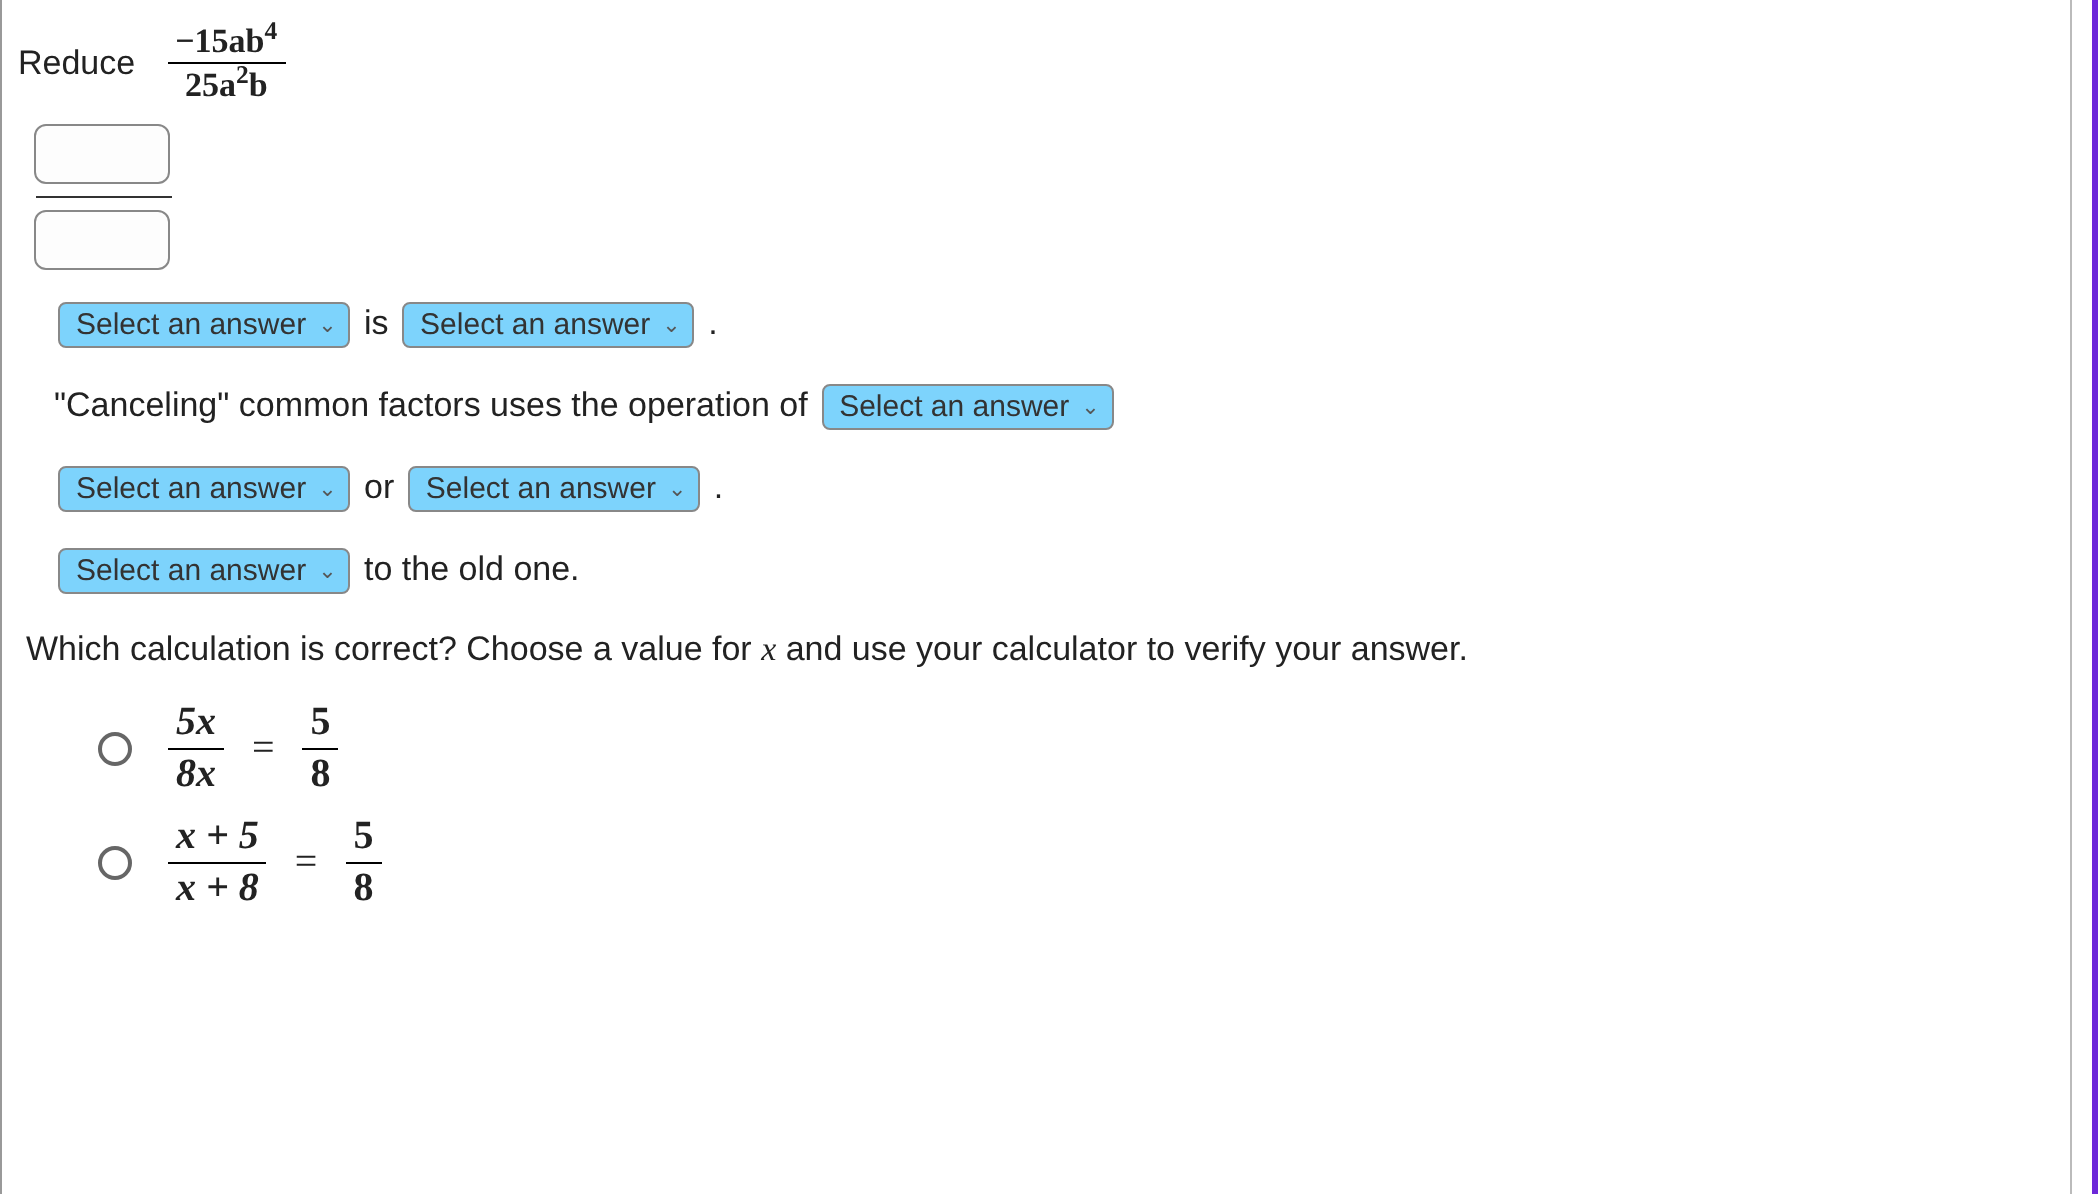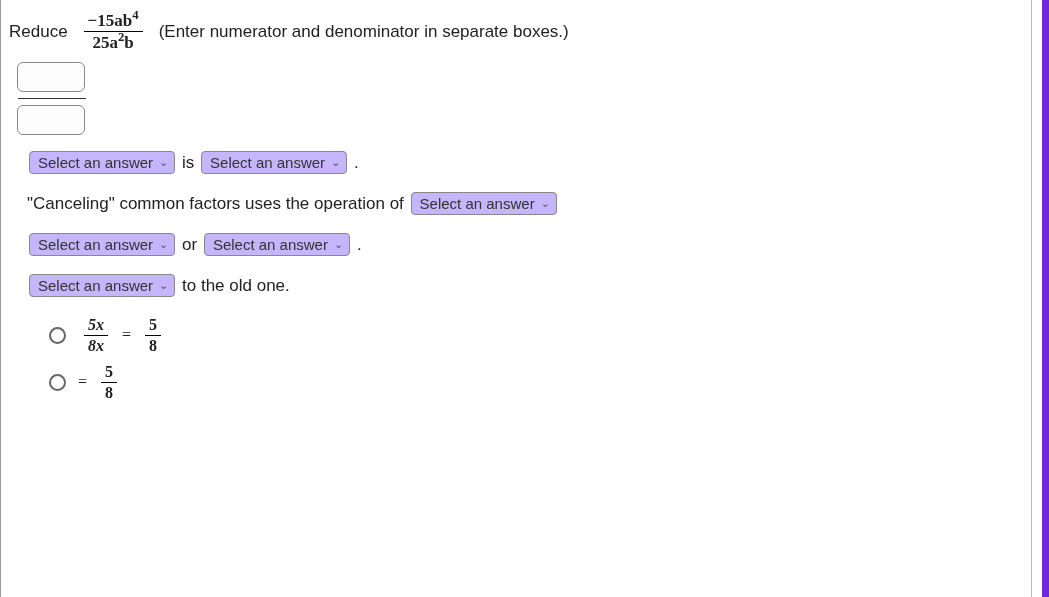--- a/index.html
+++ b/index.html
@@ -9,21 +9,21 @@
       font-family: Arial, Helvetica, sans-serif;
       font-size: 17px;
       color: #222;
       background: #fff;
       width: 1049px;
       height: 597px;
       overflow: hidden;
     }
     .page {
       border-left: 1px solid #999;
-      border-right: 7px solid #6d28d9;
+      border-right: 3px solid #6d28d9;
       min-height: 597px;
       padding: 10px 18px 20px 8px;
       position: relative;
     }
     .page::after {
       content: "";
       position: absolute;
       right: 10px;
       top: 0;
       bottom: 0;
@@ -84,21 +84,21 @@
       margin: 0 0 18px 18px;
     }
     .sel {
       display: inline-flex;
       align-items: center;
       border: 1px solid #888;
       border-radius: 4px;
       padding: 2px 6px 2px 8px;
       font-size: 15px;
       color: #333;
-      background: #c4b5fd;
+      background: #7dd3fc;
       cursor: pointer;
       margin: 0 2px;
     }
     .sel .chev {
       margin-left: 6px;
       font-size: 11px;
       color: #555;
     }
     .prompt2 {
       margin: 0 0 14px 4px;
@@ -114,42 +114,41 @@
       border: 2px solid #666;
       border-radius: 50%;
       margin-right: 12px;
       flex-shrink: 0;
       cursor: pointer;
     }
     .eq {
       display: flex;
       align-items: center;
       font-family: "Times New Roman", serif;
-      font-size: 16px;
+      font-size: 20px;
       gap: 8px;
     }
     .mathit { font-style: italic; font-family: "Times New Roman", serif; }
   </style>
 </head>
 <body>
 
 <div class="page">
 
   <div class="q1-row">
     <span>Reduce</span>
     <span class="frac">
       <span class="num">
         <span>−15ab</span><sup>4</sup>
       </span>
       <span class="bar"></span>
       <span class="den">
         <span>25a</span><sup>2</sup><span>b</span>
       </span>
     </span>
-    <span>(Enter numerator and denominator in separate boxes.)</span>
   </div>
 
   <div class="input-stack">
     <input class="ans-input" type="text" style="">
     <div class="fraction-divider"></div>
     <input class="ans-input" type="text" style="">
   </div>
 
 
   <div class="line">
@@ -187,20 +186,23 @@
   </div>
 
   <div class="line">
     <span class="sel">
       <span>Select an answer</span>
       <span class="chev">⌄</span>
     </span>
     <span>to the old one.</span>
   </div>
 
+  <div class="prompt2">
+    <span>Which calculation is correct? Choose a value for <span class="mathit">x</span> and use your calculator to verify your answer.</span>
+  </div>
 
   <div class="option-row">
     <div class="radio"></div>
     <div class="eq">
       <span class="frac">
         <span class="num mathit">5x</span>
         <span class="bar"></span>
         <span class="den mathit">8x</span>
       </span>
       <span>=</span>
@@ -208,20 +210,25 @@
         <span class="num">5</span>
         <span class="bar"></span>
         <span class="den">8</span>
       </span>
     </div>
   </div>
 
   <div class="option-row">
     <div class="radio"></div>
     <div class="eq">
+      <span class="frac">
+        <span class="num mathit">x + 5</span>
+        <span class="bar"></span>
+        <span class="den mathit">x + 8</span>
+      </span>
       <span>=</span>
       <span class="frac">
         <span class="num">5</span>
         <span class="bar"></span>
         <span class="den">8</span>
       </span>
     </div>
   </div>
 
 </div>

